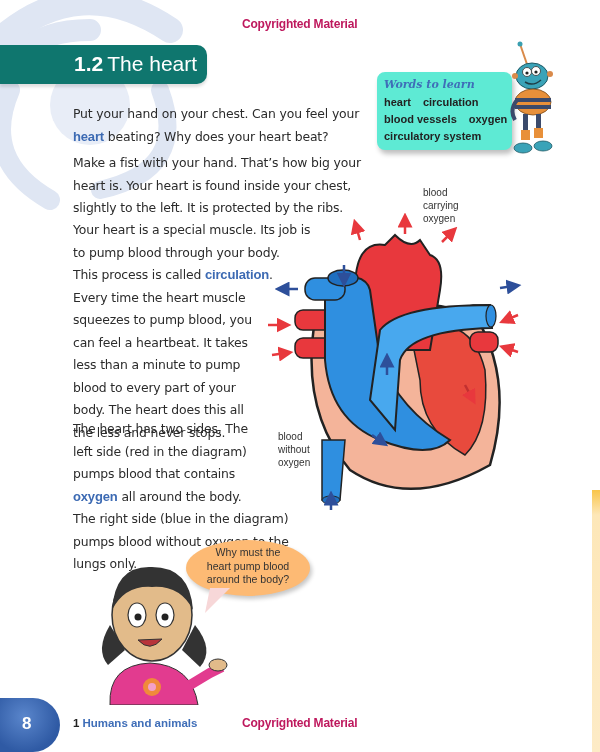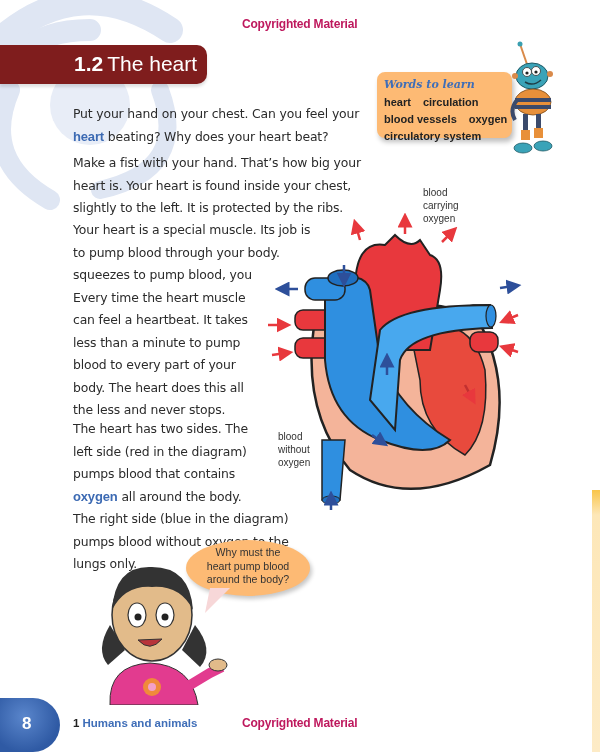--- a/index.html
+++ b/index.html
@@ -7,32 +7,32 @@
   body { position: relative; font-family: "DejaVu Sans", sans-serif; color: #2a2a2a; }
 
   .swirl { position: absolute; left: -40px; top: -30px; width: 260px; height: 260px; }
 
   .copyright { position: absolute; font-family: "Liberation Sans", sans-serif; font-weight: bold;
     font-size: 12px; color: #be185d; letter-spacing: -0.2px; }
   .copyright.top { left: 242px; top: 17px; }
   .copyright.bottom { left: 242px; top: 716px; }
 
   .title-bar { position: absolute; left: 0; top: 45px; width: 207px; height: 39px;
-    background: #7f1d1d; border-radius: 0 10px 10px 0; box-shadow: 0 3px 3px rgba(0,0,0,0.12); }
+    background: #0f766e; border-radius: 0 10px 10px 0; box-shadow: 0 3px 3px rgba(0,0,0,0.12); }
   .title-text { position: absolute; left: 74px; top: 7px; font-family: "Liberation Sans", sans-serif;
     color: #fff; font-size: 21px; white-space: nowrap; }
   .title-text .num { font-weight: bold; margin-right: 4px; }
 
   .body-text { position: absolute; left: 73px; font-family: "DejaVu Sans", sans-serif;
     font-size: 12.4px; line-height: 22.5px; color: #2b2b2b; letter-spacing: -0.15px; }
   .body-text .line { display: block; white-space: nowrap; }
   .kw { color: #3c6ab3; font-weight: bold; font-family: "Liberation Sans", sans-serif; font-size: 13px; }
 
-  .words-box { position: absolute; left: 377px; top: 72px; width: 135px; height: 66px;
-    background: #fdba74; border-radius: 8px; box-shadow: 2px 4px 5px rgba(0,0,0,0.25); }
+  .words-box { position: absolute; left: 377px; top: 72px; width: 135px; height: 78px;
+    background: #5eead4; border-radius: 8px; box-shadow: 2px 4px 5px rgba(0,0,0,0.25); }
   .words-title { position: absolute; left: 7px; top: 6px; font-family: "DejaVu Serif", serif;
     font-style: italic; font-weight: bold; color: #3f6eb8; font-size: 11px; }
   .words-row { position: absolute; left: 7px; font-family: "Liberation Sans", sans-serif;
     font-weight: bold; font-size: 11px; color: #222; white-space: nowrap; }
   .words-row span { margin-right: 12px; }
 
   .robot { position: absolute; left: 505px; top: 40px; width: 55px; height: 118px; }
 
   .heart { position: absolute; left: 260px; top: 210px; width: 270px; height: 300px; }
 
@@ -88,22 +88,23 @@
 
 <div class="body-text" style="top:152px;">
   <span class="line">Make a fist with your hand. That’s how big your</span>
   <span class="line">heart is. Your heart is found inside your chest,</span>
   <span class="line">slightly to the left. It is protected by the ribs.</span>
 </div>
 
 <div class="body-text" style="top:219px;">
   <span class="line">Your heart is a special muscle. Its job is</span>
   <span class="line">to pump blood through your body.</span>
+  <span class="line"><span>This process is called </span><span class="kw">circulation</span><span>.</span></span>
+  <span class="line">Every time the heart muscle</span>
   <span class="line">squeezes to pump blood, you</span>
-  <span class="line">Every time the heart muscle</span>
   <span class="line">can feel a heartbeat.  It takes</span>
   <span class="line">less than a minute to pump</span>
   <span class="line">blood to every part of your</span>
   <span class="line">body. The heart does this all</span>
   <span class="line">the less and never stops.</span>
 </div>
 
 <div class="body-text" style="top:418px;">
   <span class="line">The heart has two sides. The</span>
   <span class="line">left side (red in the diagram)</span>

